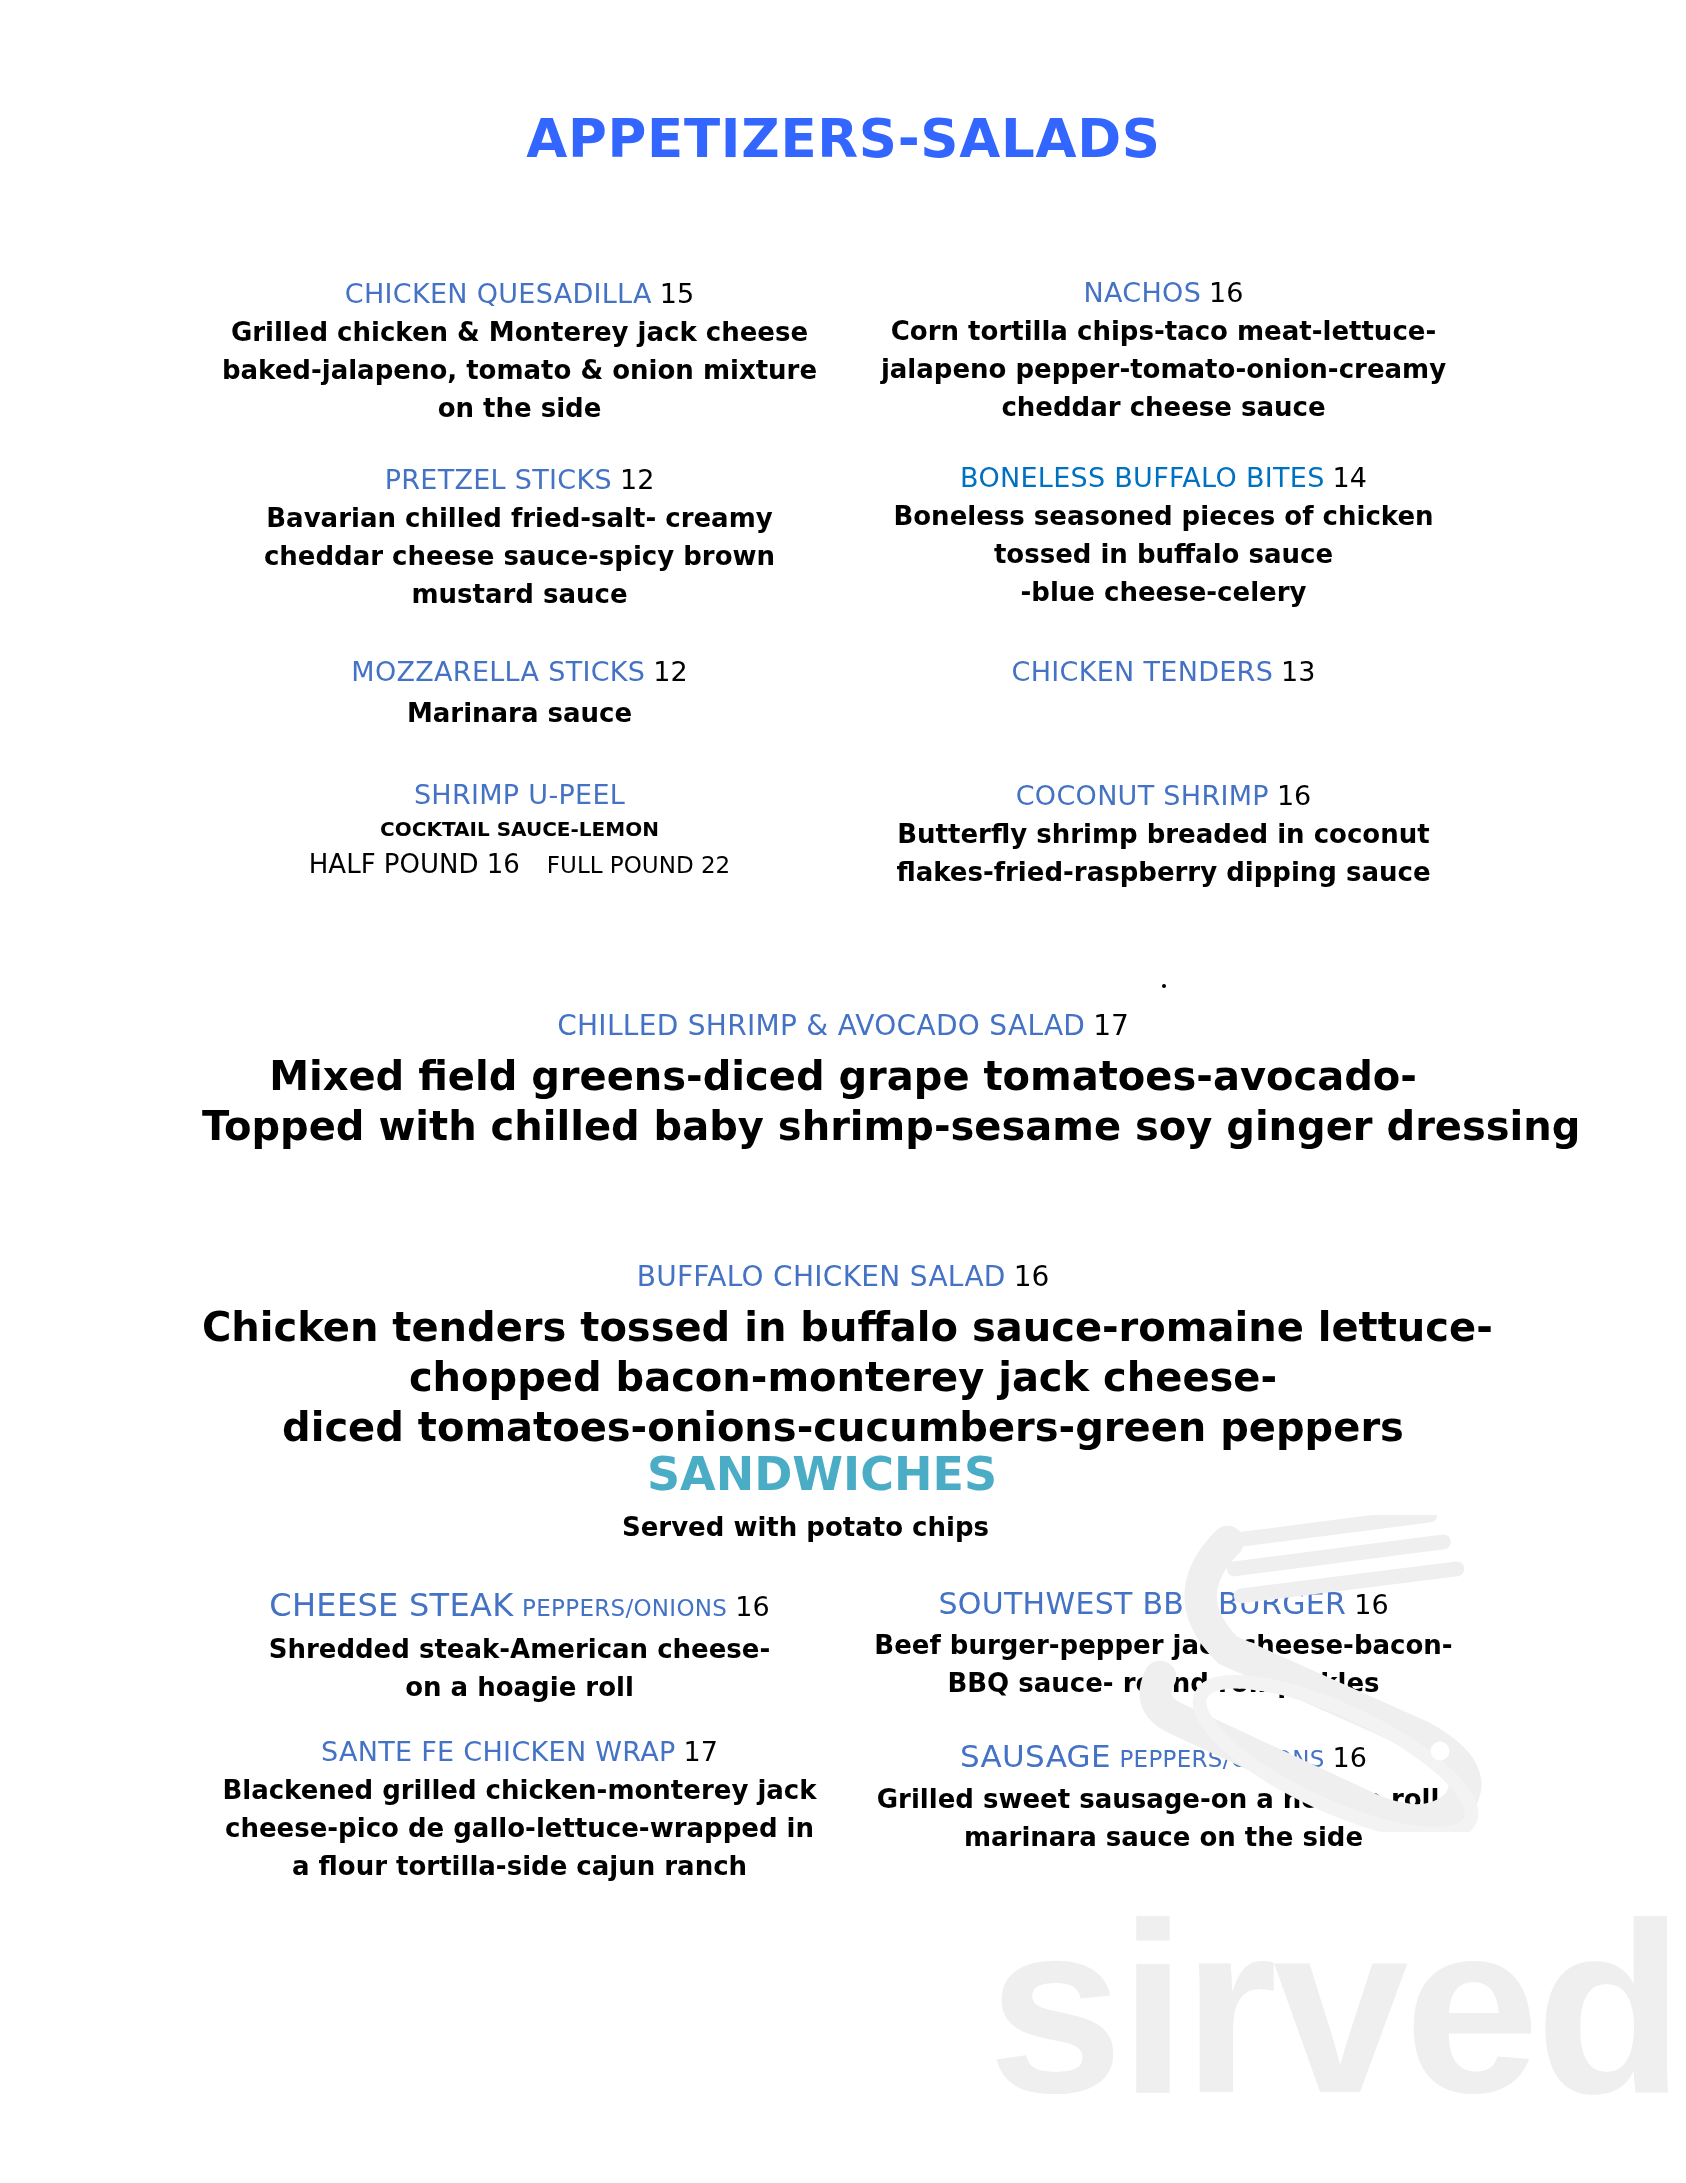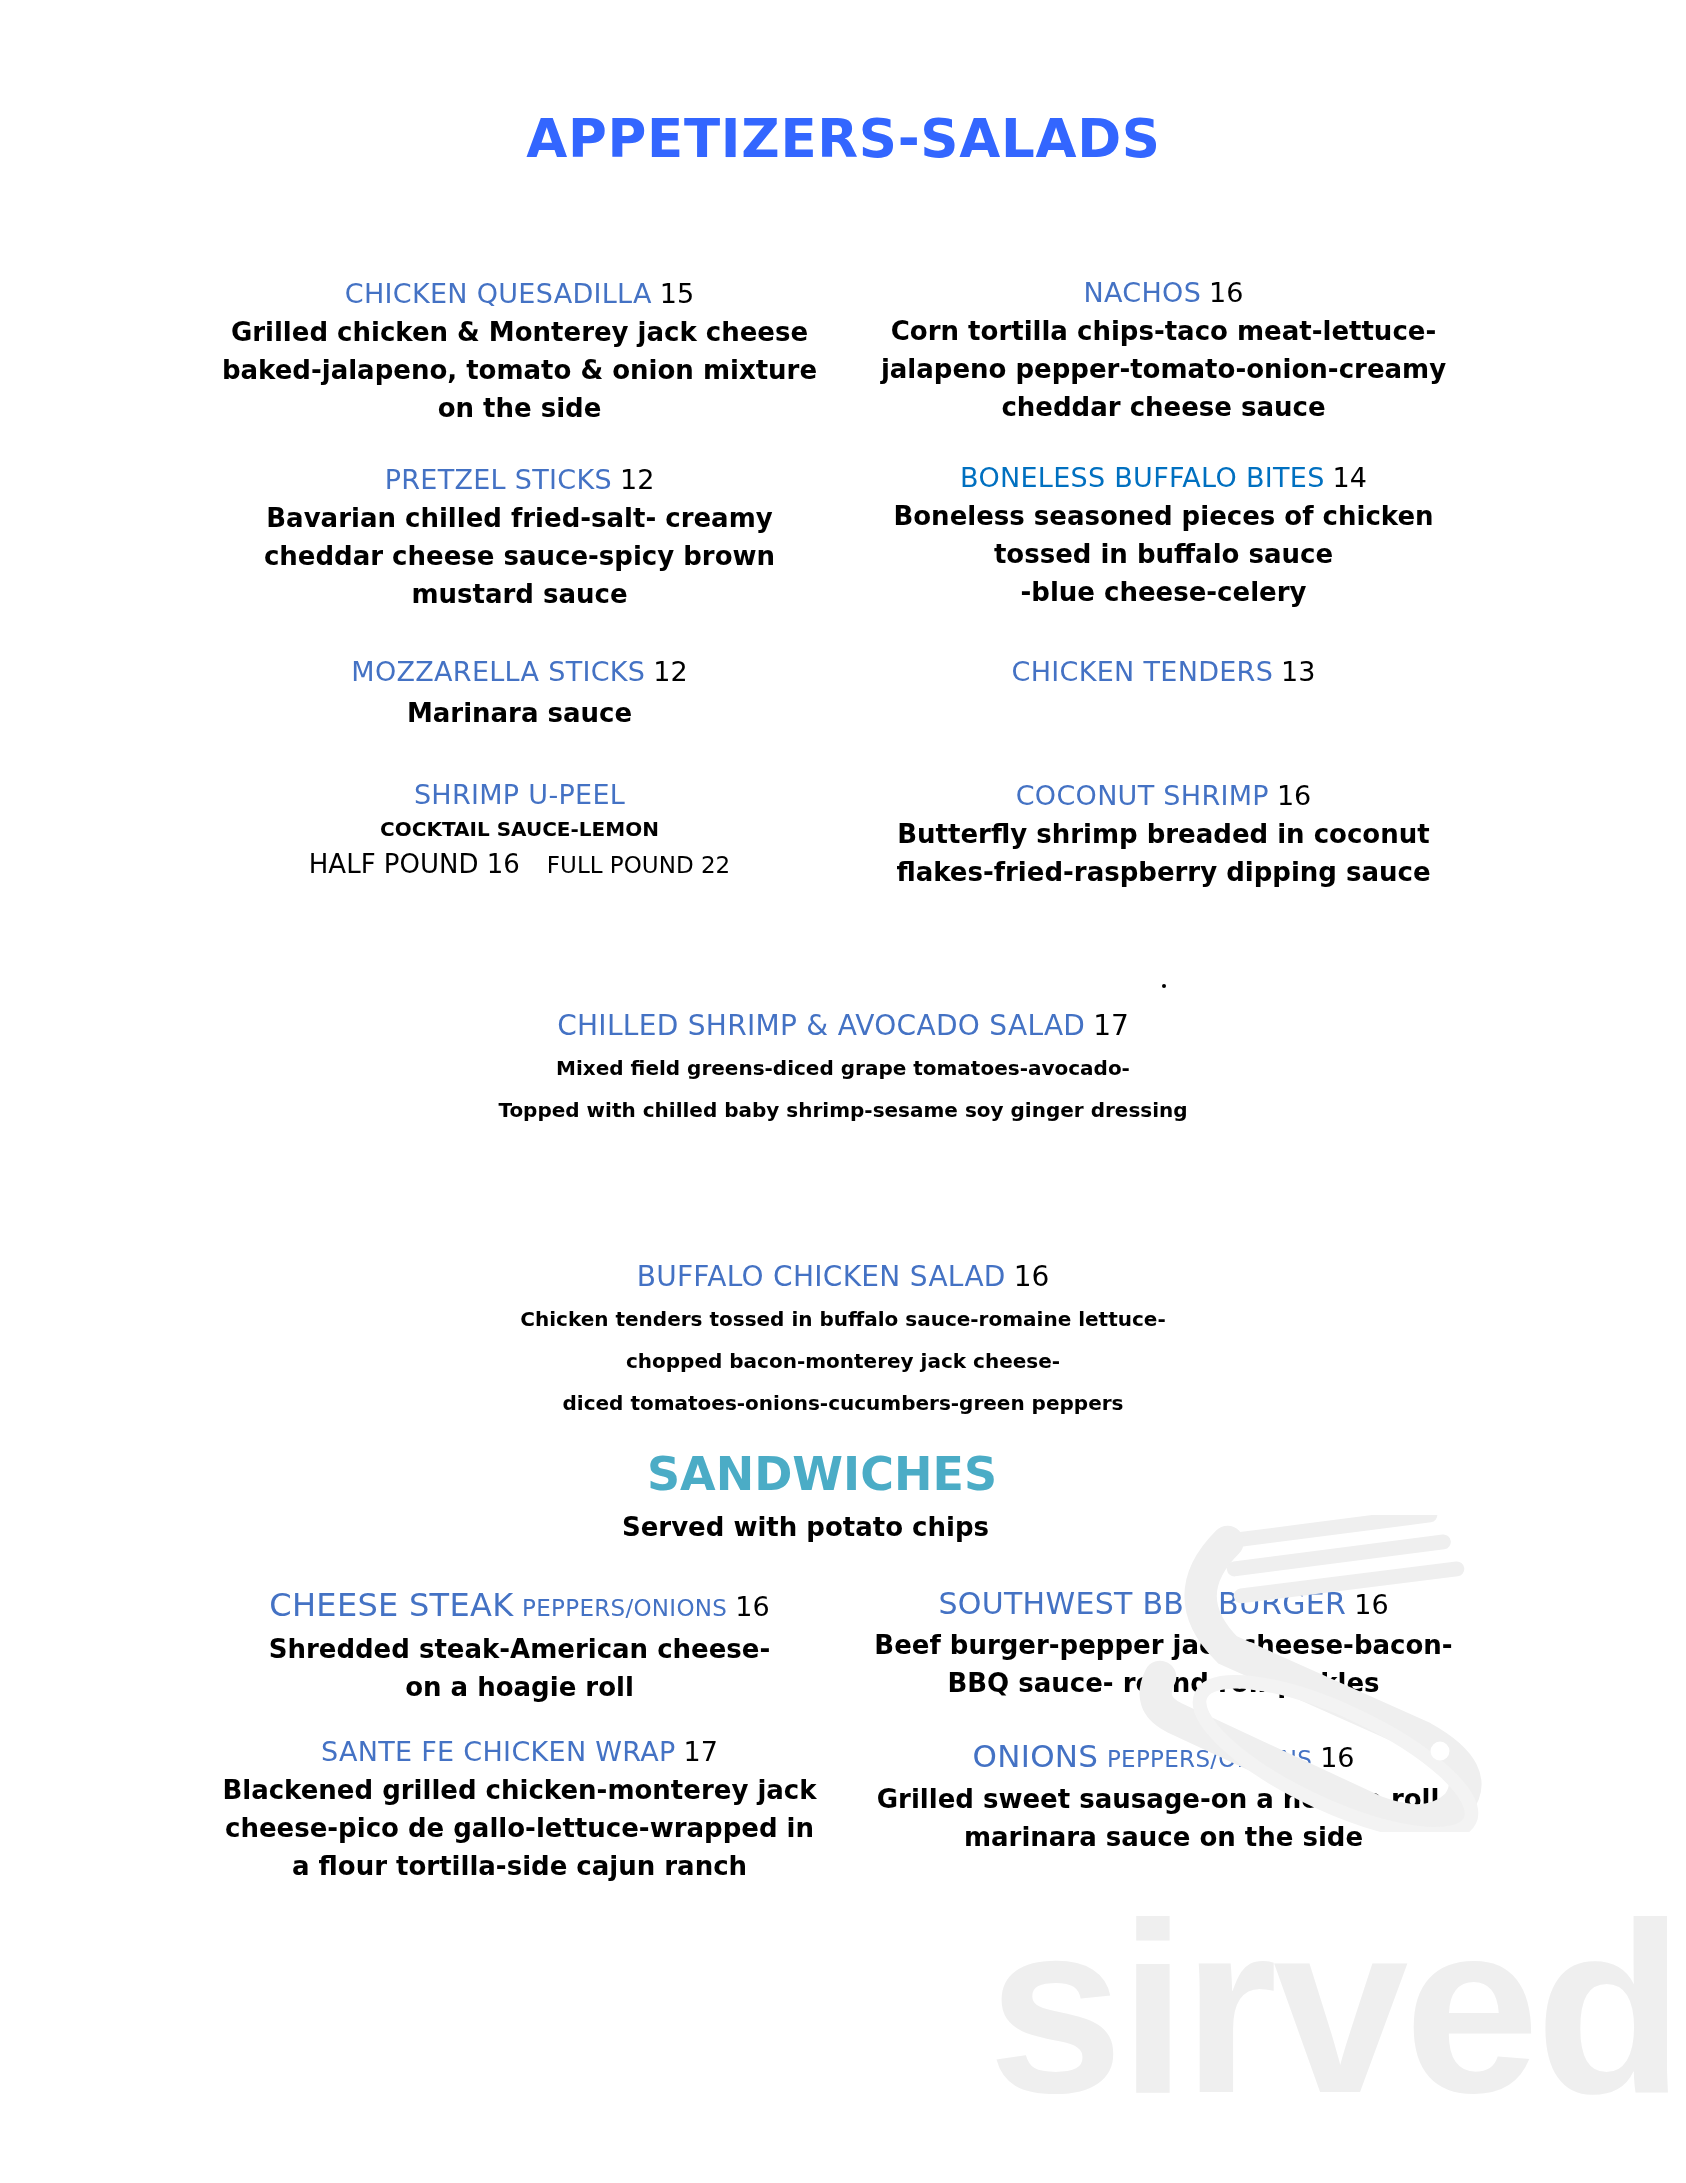--- a/index.html
+++ b/index.html
@@ -15,21 +15,21 @@
     }
     .col { position: absolute; width: 607px; text-align: center; }
     .col.left { left: 216px; }
     .col.right { left: 860px; }
     .center-block { position: absolute; left: 202px; width: 1282px; text-align: center; }
     .item { position: absolute; left: 0; width: 100%; text-align: center; }
     .item-head { font-size: 27px; line-height: 38px; white-space: nowrap; }
     .item-name { font-weight: normal; letter-spacing: 0.3px; }
     .item-price { color: #000; margin-left: 8px; }
     .item-desc { font-size: 26px; line-height: 38px; font-weight: bold; white-space: nowrap; }
-    .item-desc.wide { font-size: 20px; line-height: 42px; }
+    .item-desc.wide { font-size: 40px; line-height: 42px; margin-top: 8px; }
     .small-caps-line { font-size: 20px; line-height: 31px; font-weight: bold; }
     .shrimp-prices { font-size: 26px; line-height: 38px; font-weight: normal; white-space: nowrap; }
     .shrimp-prices .full { font-size: 23px; margin-left: 27px; }
     .section-title {
       position: absolute; left: 0; width: 1644px; top: 1444px;
       text-align: center; font-weight: bold; font-size: 46px; line-height: 61px;
     }
     .section-sub {
       position: absolute; left: 0; width: 1611px; top: 1508px;
       text-align: center; font-size: 26px; line-height: 38px; font-weight: bold;
@@ -129,21 +129,21 @@
   </div>
 </div>
 
 <div class="col right">
   <div class="item" style="top:1583px;">
     <div class="item-head" style="line-height:42px;"><span class="item-name" style="color:#4472C4;font-size:30px;">SOUTHWEST BBQ BURGER</span><span class="item-price">16</span></div>
     <div class="item-desc">Beef burger-pepper jack cheese-bacon-</div>
     <div class="item-desc">BBQ sauce- round roll-pickles</div>
   </div>
   <div class="item" style="top:1735px;">
-    <div class="item-head" style="line-height:42px;"><span class="item-name" style="color:#4472C4;font-size:31px;">ONIONS</span> <span class="item-name small-name" style="color:#4472C4;">PEPPERS/ONIONS</span><span class="item-price">16</span></div>
+    <div class="item-head" style="line-height:42px;"><span class="item-name" style="color:#4472C4;font-size:31px;">SAUSAGE</span> <span class="item-name small-name" style="color:#4472C4;">PEPPERS/ONIONS</span><span class="item-price">16</span></div>
     <div class="item-desc">Grilled sweet sausage-on a hoagie roll-</div>
     <div class="item-desc">marinara sauce on the side</div>
   </div>
 </div>
 
 <svg class="watermark wm-icon" viewBox="0 0 560 470">
   <g fill="none" stroke="#efefef" stroke-width="22" stroke-linecap="round">
     <line x1="130" y1="40" x2="440" y2="0"></line>
     <line x1="150" y1="80" x2="460" y2="40"></line>
     <line x1="160" y1="120" x2="480" y2="80"></line>

